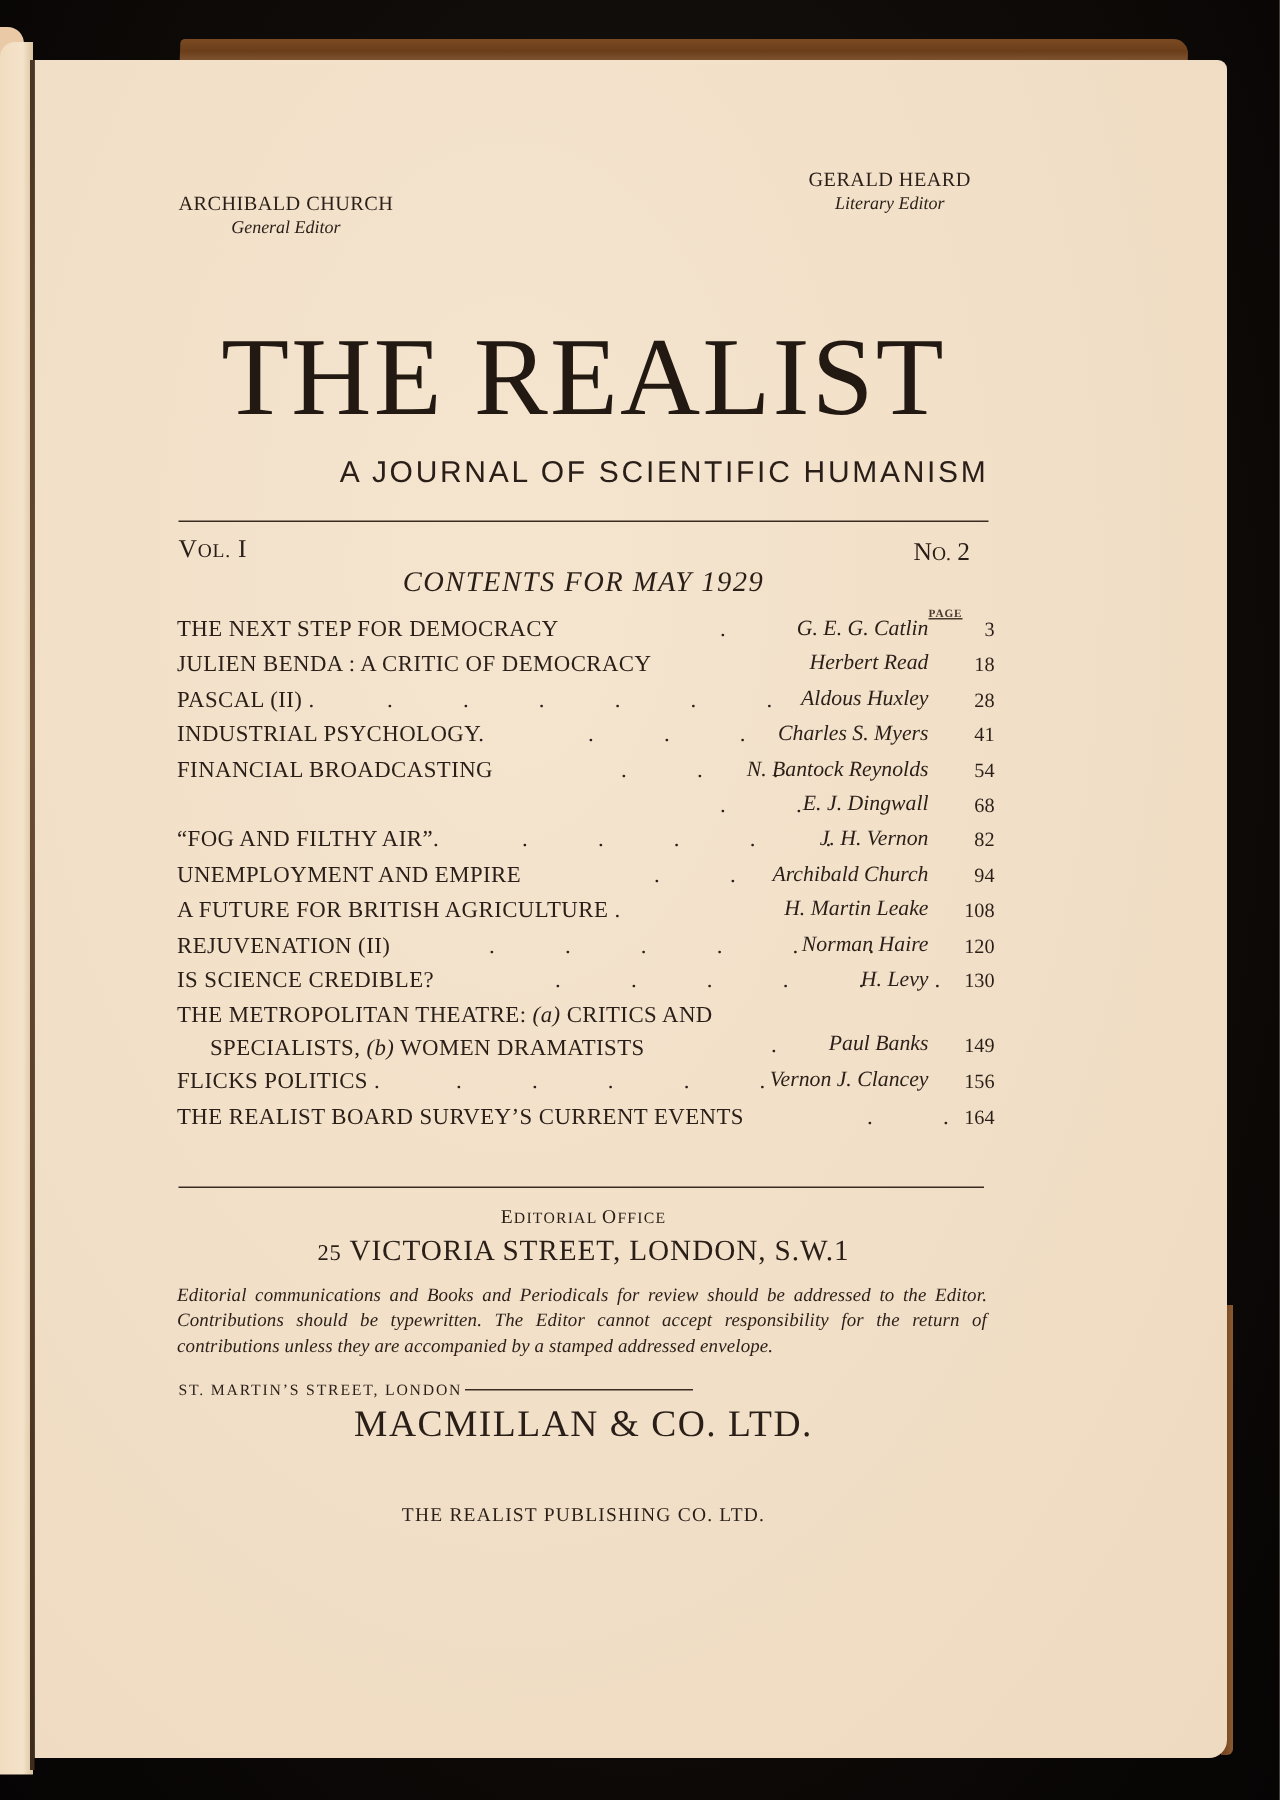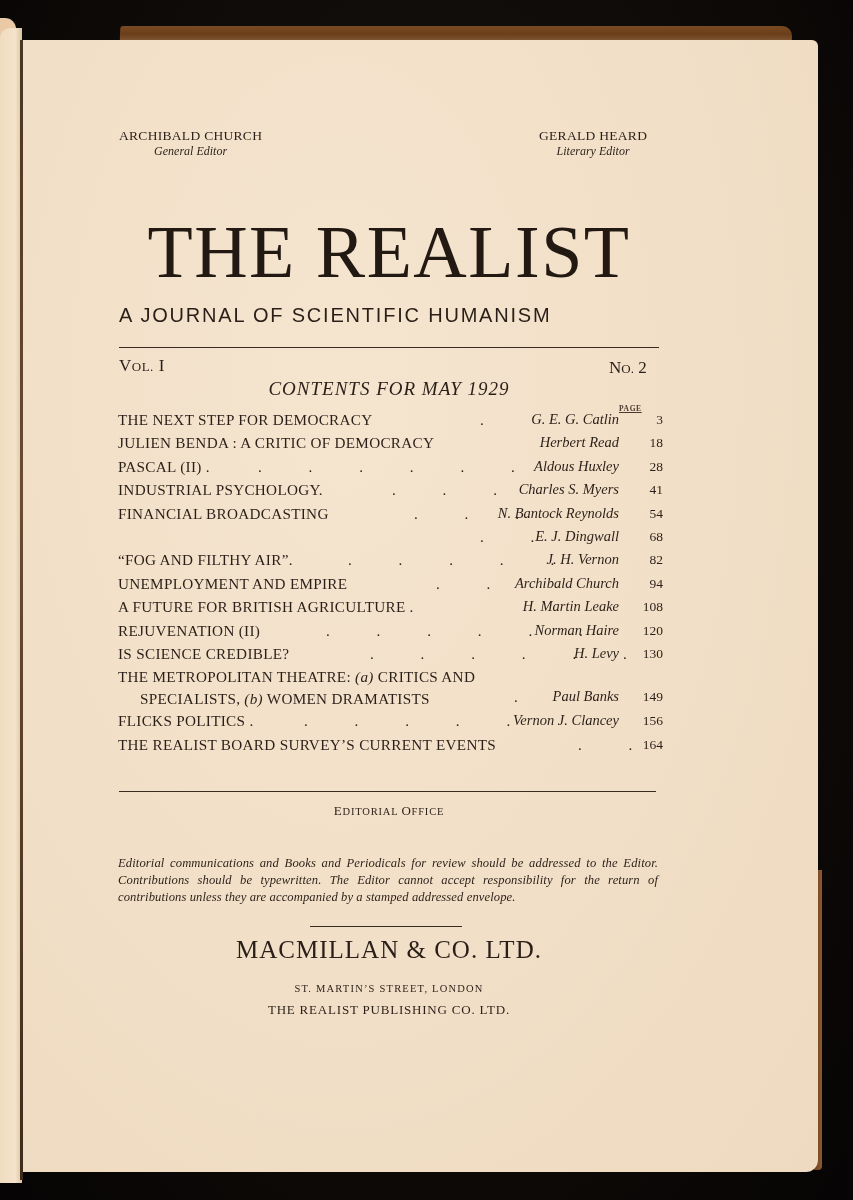--- a/index.html
+++ b/index.html
@@ -43,28 +43,28 @@
     background-image: radial-gradient(ellipse at 40% 30%, #f5e5cf 0%, #f1dec6 60%, #eedac0 100%);
     border-radius: 0 6px 12px 0;
   }
 
   .content { position: absolute; left: 0; top: 0; width: 100%; height: 100%; }
 
   .editor { position: absolute; text-align: center; }
   .editor .name { font-size: 13.5px; letter-spacing: 0.3px; line-height: 16px; }
   .editor .role { font-size: 12px; font-style: italic; line-height: 15px; }
   .editor-left { left: 96px; top: 88px; }
-  .editor-right { left: 516px; top: 88px; }
+  .editor-right { left: 516px; top: 72px; }
 
   .masthead {
     position: absolute; left: 96px; top: 170px; width: 540px; text-align: center;
     font-size: 74px; letter-spacing: 1.5px; line-height: 84px; color: #231913;
   }
   .subtitle {
-    position: absolute; left: 96px; top: 264px; width: 540px; text-align: left;
+    position: absolute; left: 96px; top: 264px; width: 540px; text-align: right;
     font-family: "Liberation Sans", "DejaVu Sans", sans-serif;
     font-size: 20px; letter-spacing: 1.8px; color: #2a1f18;
   }
   .rule { position: absolute; height: 1px; background: #3a2b20; }
   .rule-top { left: 96px; top: 307px; width: 540px; }
   .rule-mid { left: 96px; top: 751px; width: 537px; height: 1.3px; }
   .rule-short { left: 287px; top: 886px; width: 152px; }
 
   .vol { position: absolute; left: 96px; top: 316px; font-size: 17px; letter-spacing: 0.5px; }
   .vol .sc { font-size: 13px; }
@@ -110,21 +110,21 @@
     position: absolute; left: 95px; top: 815px; width: 540px;
     font-size: 12.6px; font-style: italic; line-height: 17px; text-align: justify;
     text-align-last: left; letter-spacing: 0.1px;
   }
 
   .publisher {
     position: absolute; left: 96px; top: 896px; width: 540px; text-align: center;
     font-size: 25px; letter-spacing: 1px;
   }
   .publisher-addr {
-    position: absolute; left: 96px; top: 943px; width: 540px; text-align: center;
+    position: absolute; left: 96px; top: 882px; width: 540px; 
     font-size: 10.5px; letter-spacing: 1.2px;
   }
   .publisher-for {
     position: absolute; left: 96px; top: 952px; width: 540px; text-align: center;
     font-size: 7px; letter-spacing: 0.8px; font-weight: bold;
   }
   .publisher-co {
     position: absolute; left: 96px; top: 962px; width: 540px; text-align: center;
     font-size: 13px; letter-spacing: 0.8px;
   }
@@ -245,20 +245,21 @@
         <span class="toc-title">THE REALIST BOARD SURVEY’S CURRENT EVENTS</span>
         <span class="toc-dots" style="left:460px">. .</span>
         <span class="toc-author"></span>
         <span class="toc-page">164</span>
       </div>
     </div>
 
     <div class="rule rule-mid"></div>
 
     <div class="office-label"><span>E</span><span class="sc">DITORIAL </span><span>O</span><span class="sc">FFICE</span></div>
+    <div class="office-address"><span class="num">25</span> <span>VICTORIA STREET, LONDON, S.W.1</span></div>
     <div class="notice">Editorial communications and Books and Periodicals for review should be addressed to the Editor. Contributions should be typewritten. The Editor cannot accept responsibility for the return of contributions unless they are accompanied by a stamped addressed envelope.</div>
 
     <div class="rule rule-short"></div>
 
     <div class="publisher">MACMILLAN &amp; CO. LTD.</div>
     <div class="publisher-addr">ST. MARTIN’S STREET, LONDON</div>
     <div class="publisher-co">THE REALIST PUBLISHING CO. LTD.</div>
 
   </div>
 </div>

